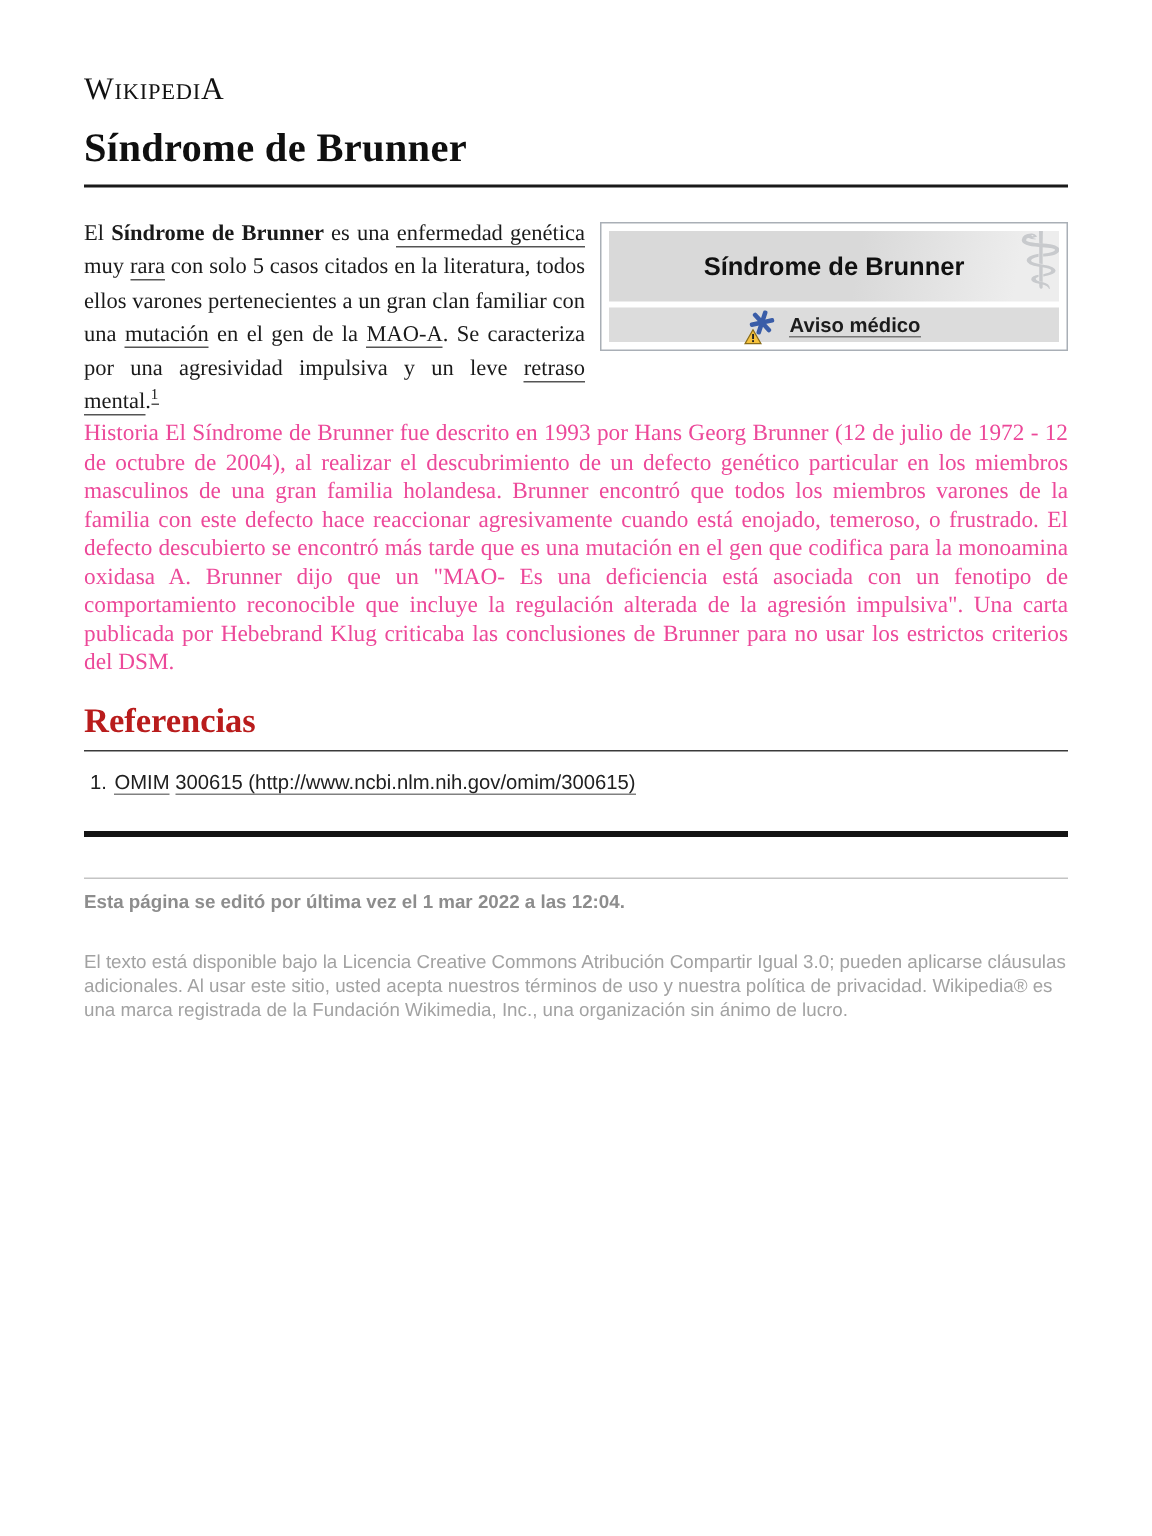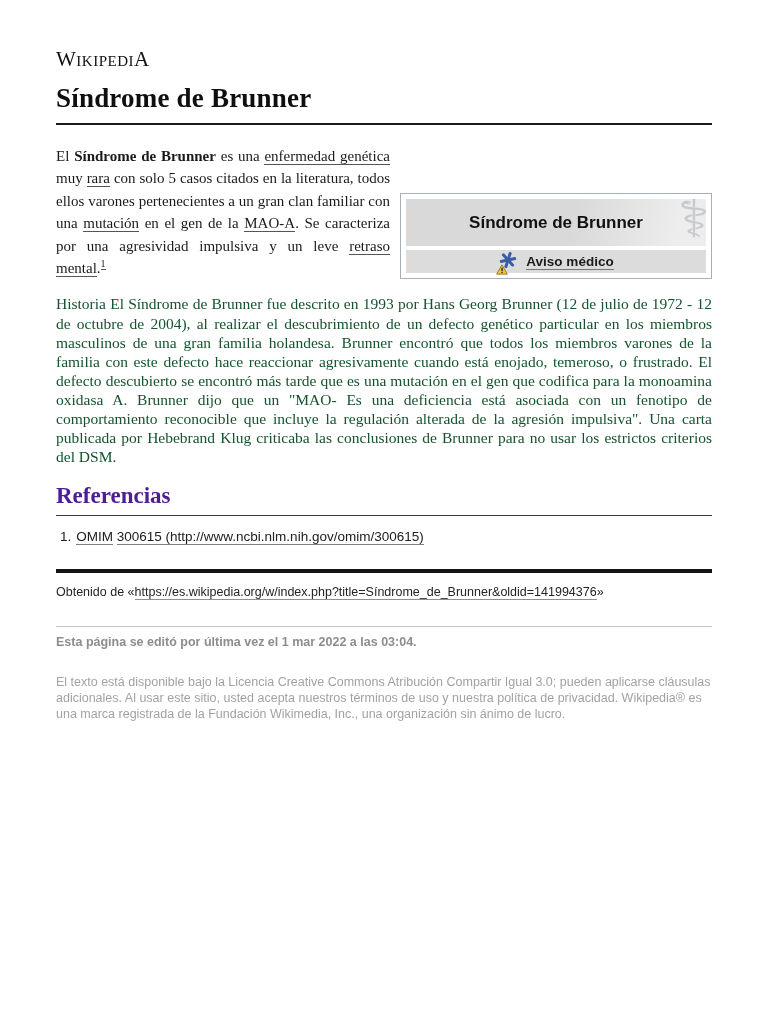--- a/index.html
+++ b/index.html
@@ -14,21 +14,21 @@
   .wordmark {
     padding-top:47px; font-family:"Liberation Serif", serif;
     font-variant:small-caps; font-size:21px; letter-spacing:0.5px; color:#111;
   }
   h1.page-title {
     margin-top:11px; font-size:27px; font-weight:bold; color:#0f0f0f;
     padding-bottom:9px; border-bottom:2px solid #1a1a1a; letter-spacing:0.2px;
   }
 
   
-  .cols { display:flex; margin-top:20px; align-items:flex-end; }
+  .cols { display:flex; margin-top:20px; align-items:flex-start; }
   .intro {
     width:334px; text-align:justify; font-size:15px; line-height:22.4px; color:#1a1a1a;
   }
   .seg-bold { font-weight:bold; }
   .seg-link { border-bottom:1px solid #555; cursor:pointer; }
   sup.seg-suplink { font-size:10px; border-bottom:1px solid #555; cursor:pointer; line-height:0; }
 
   
   .infobox-wrap { margin-left:10px; margin-top:3px; width:312px; }
   .infobox {
@@ -53,27 +53,27 @@
   .aviso-icon { position:relative; width:22px; height:22px; flex:0 0 22px; }
   .aviso-icon svg.star { position:absolute; left:1px; top:0; transform:rotate(18deg); }
   .aviso-icon svg.warn { position:absolute; left:-2px; bottom:-2px; }
   .aviso-link {
     font-size:13.5px; font-weight:bold; color:#1c1c1c;
     border-bottom:1px solid #777; cursor:pointer;
   }
 
   
   .historia {
-    margin-top:15px; text-align:justify; font-size:15.5px; line-height:19.1px;
-    color:#14532d;
+    text-align:justify; font-size:15.5px; line-height:19.1px;
+    color:#ec4899;
   }
 
   
   h2.refs-heading {
-    margin-top:17px; font-size:23px; font-weight:bold; color:#4c1d95;
+    margin-top:17px; font-size:23px; font-weight:bold; color:#b91c1c;
     padding-bottom:6px; border-bottom:1px solid #3a3a3a;
   }
   .ref-list {
     margin-top:13px; font-family:Liberation Sans, sans-serif; font-size:13.5px;
     color:#202020;
   }
   .ref-item { padding-left:4px; }
   .ref-item .seg-link { border-bottom:1px solid #808080; }
   .ref-num { margin-right:5px; }
 
@@ -141,22 +141,21 @@
     <h2 class="refs-heading">Referencias</h2>
 
     <div class="ref-list">
       <div class="ref-item">
         <span class="ref-num">1.</span><span><span class="seg seg-link">OMIM</span><span class="seg seg-plain"> </span><span class="seg seg-link">300615 (http://www.ncbi.nlm.nih.gov/omim/300615)</span></span>
       </div>
     </div>
 
     <div class="thick-rule"></div>
 
-    <p class="obtenido"><span class="seg seg-plain">Obtenido de «</span><span class="seg seg-link">https://es.wikipedia.org/w/index.php?title=Síndrome_de_Brunner&amp;oldid=141994376</span><span class="seg seg-plain">»</span></p>
 
     <div class="thin-rule"></div>
 
-    <p class="edited-line">Esta página se editó por última vez el 1 mar 2022 a las 03:04.</p>
+    <p class="edited-line">Esta página se editó por última vez el 1 mar 2022 a las 12:04.</p>
 
     <p class="license-text">El texto está disponible bajo la Licencia Creative Commons Atribución Compartir Igual 3.0; pueden aplicarse cláusulas adicionales. Al usar este sitio, usted acepta nuestros términos de uso y nuestra política de privacidad. Wikipedia® es una marca registrada de la Fundación Wikimedia, Inc., una organización sin ánimo de lucro.</p>
 
   </div>
 </div>
 
 </body></html>

